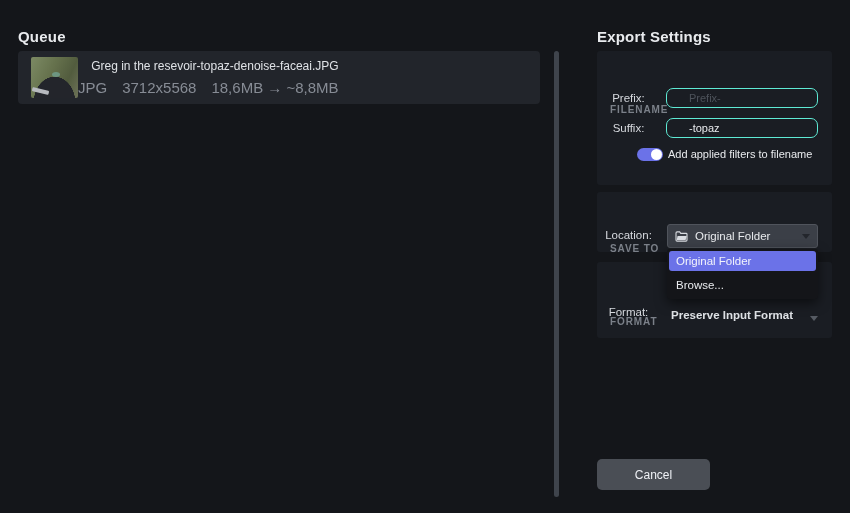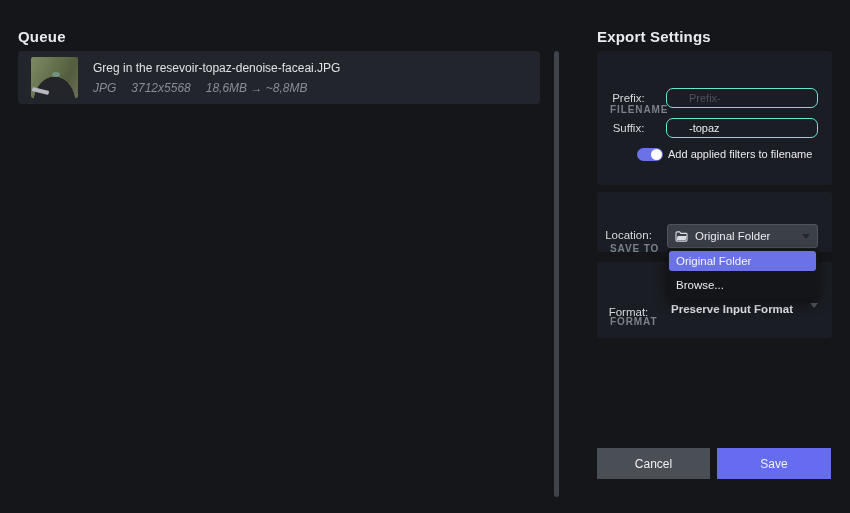--- a/index.html
+++ b/index.html
@@ -36,24 +36,24 @@
   .thumb::before {
     content:""; position:absolute; left:45%; top:36%;
     width:8px; height:5px; border-radius:50%;
     background:#6f9a87; opacity:.9;
   }
   .thumb::after {
     content:""; position:absolute; left:1px; bottom:5px;
     width:17px; height:4px; background:#b7babf;
     transform:rotate(14deg); border-radius:1px;
   }
-  .queue-text { margin-left:15px; display:flex; flex-direction:column; gap:6px; min-width:0; }
+  .queue-text { display:flex; flex-direction:column; gap:6px; min-width:0;align-items:flex-end; }
   .queue-filename { font-size:12px; color:#dfe2e6; }
   .queue-meta {
-    display:flex; gap:15px; font-size:12px; font-style:italic; color:#878c95;
+    display:flex; gap:15px; font-size:15px; color:#878c95;
   }
 
   .scrollbar {
     position:absolute; left:554px; top:51px; width:5px; height:446px;
     background:#3f444c; border-radius:3px;
   }
 
   
   .card {
     position:absolute; left:597px; width:235px;
@@ -117,28 +117,28 @@
     font-size:11.5px; color:#f2f3fb; cursor:pointer;
   }
   .menu-option {
     height:24px; line-height:24px; padding-left:9px;
     font-size:11.5px; color:#e8eaed; cursor:pointer;
   }
 
   
   .format-select {
     position:absolute; left:74px; top:41px; width:150px; height:18px;
-    display:flex; align-items:flex-start; cursor:pointer;
+    display:flex; align-items:flex-end; cursor:pointer;
   }
   .format-select .lbl { font-size:11.5px; font-weight:700; color:#dfe2e6; flex:1; }
   .format-select .chev-down { border-top-color:#565b63; margin-right:3px; }
 
   
   .btn {
-    position:absolute; top:448px; height:31px; border:none; border-radius:0;
+    position:absolute; top:459px; height:31px; border:none; border-radius:5px;
     font-family:"Liberation Sans",sans-serif; font-size:12px; color:#eef0f5;
     cursor:pointer;
   }
   #cancel-btn { left:597px; width:113px; background:#4a4e55; }
   #save-btn   { left:717px; width:114px; background:#666cf0; color:#eef0fb; }
 </style>
 </head>
 <body>
 
 <div class="stage">
@@ -201,15 +201,14 @@
 
     <div class="field-label" style="top:44px;">Format:</div>
 
     <div class="format-select">
       <span class="lbl">Preserve Input Format</span>
       <span class="chev-down"></span>
     </div>
   </div>
 
   <button class="btn" id="cancel-btn">Cancel</button>
-  <button class="btn" id="save-btn">Save</button>
 
 </div>
 
 </body></html>

